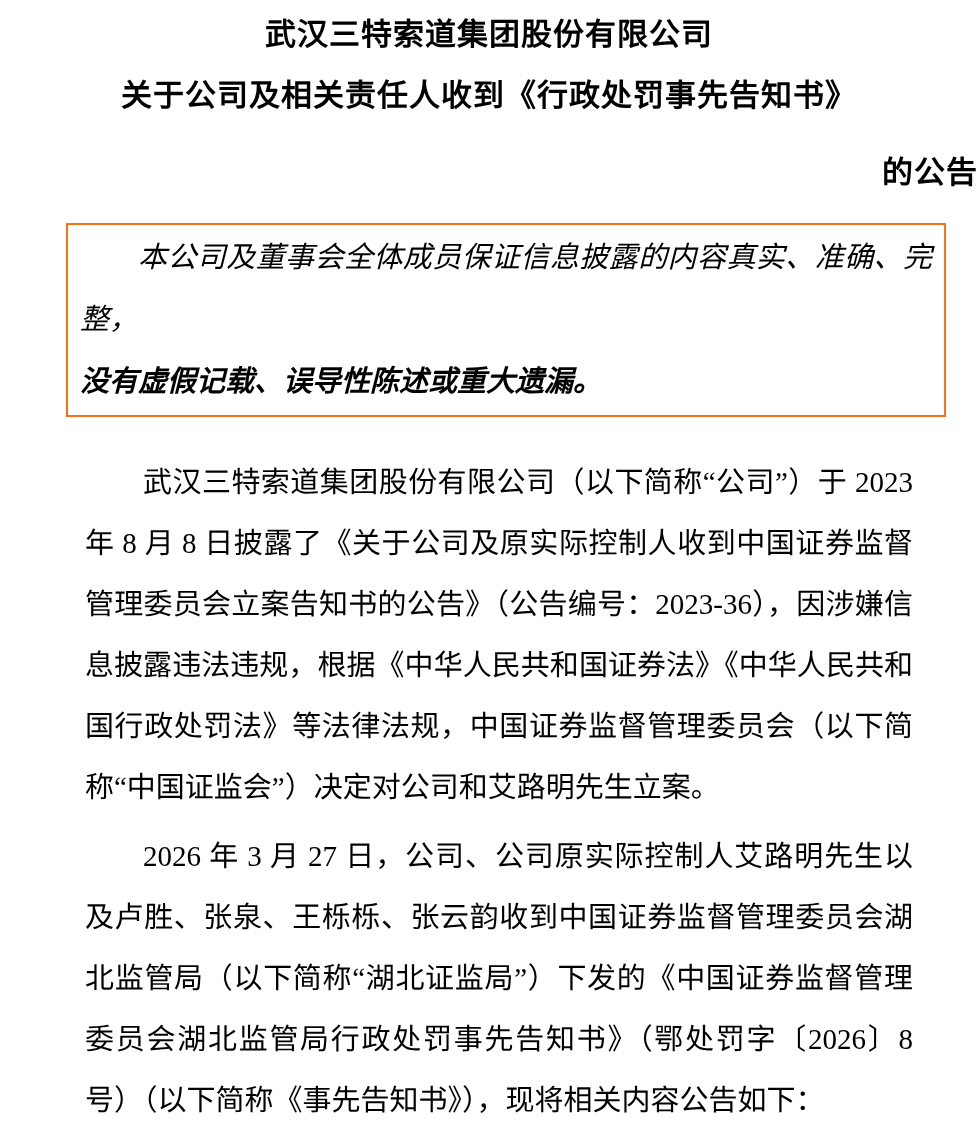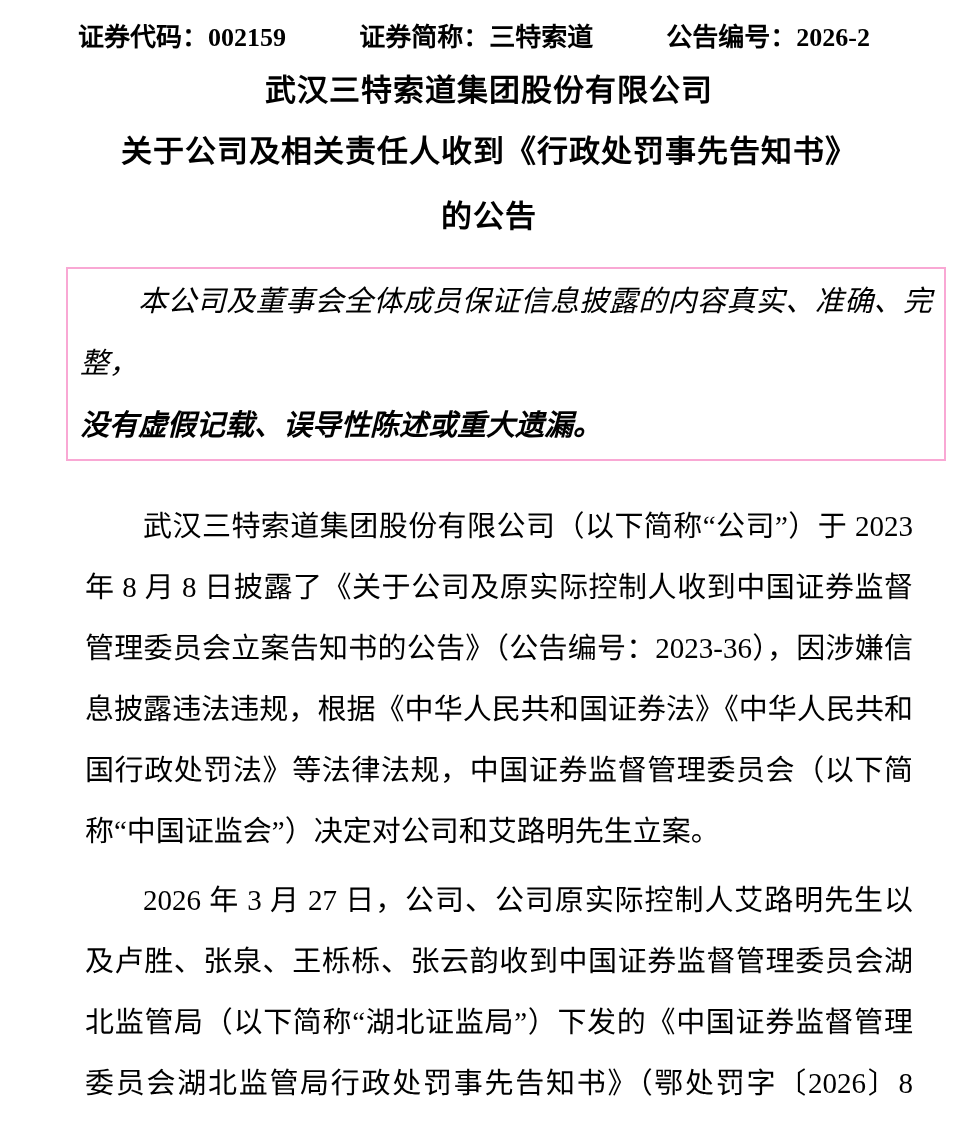--- a/index.html
+++ b/index.html
@@ -30,25 +30,25 @@
   .title-line {
     text-align: center;
     font-weight: bold;
     font-size: 31px;
     line-height: 44px;
     font-family: "Liberation Sans", "DejaVu Sans", sans-serif;
     letter-spacing: 1px;
   }
   .title-line.l1 { margin-top: 13px; }
   .title-line.l2 { margin-top: 17px; }
-  .title-line.l3 { margin-top: 21px; }
+  .title-line.l3 { margin-top: 33px; text-align: right; }
   .disclaimer-box {
     box-sizing: border-box;
     margin: 28px 32px 0 66px;
-    border: 2px solid #f9a8d4;
+    border: 2px solid #f97316;
     padding: 1px 12px 3px 12px;
     font-size: 29px;
     line-height: 62px;
     font-style: italic;
     text-align: justify;
   }
   .disclaimer-box .dl1 { text-indent: 2em; }
   .disclaimer-box .dl2 { text-indent: 0; font-weight: bold; }
   .body-paragraph {
     margin: 0 65px 0 85px;
@@ -59,25 +59,20 @@
     text-justify: inter-ideograph;
   }
   .body-paragraph.p1 { margin-top: 35px; }
   .body-paragraph.p2 { margin-top: 8px; }
 </style>
 </head>
 <body>
 
 <div class="page">
 
-  <div class="doc-header">
-    <span>证券代码：002159</span>
-    <span>证券简称：三特索道</span>
-    <span>公告编号：2026-2</span>
-  </div>
 
   <div class="title-line l1">武汉三特索道集团股份有限公司</div>
   <div class="title-line l2">关于公司及相关责任人收到《行政处罚事先告知书》</div>
   <div class="title-line l3">的公告</div>
 
   <div class="disclaimer-box">
     <div class="dl1">本公司及董事会全体成员保证信息披露的内容真实、准确、完整，</div>
     <div class="dl2">没有虚假记载、误导性陈述或重大遗漏。</div>
   </div>
 

